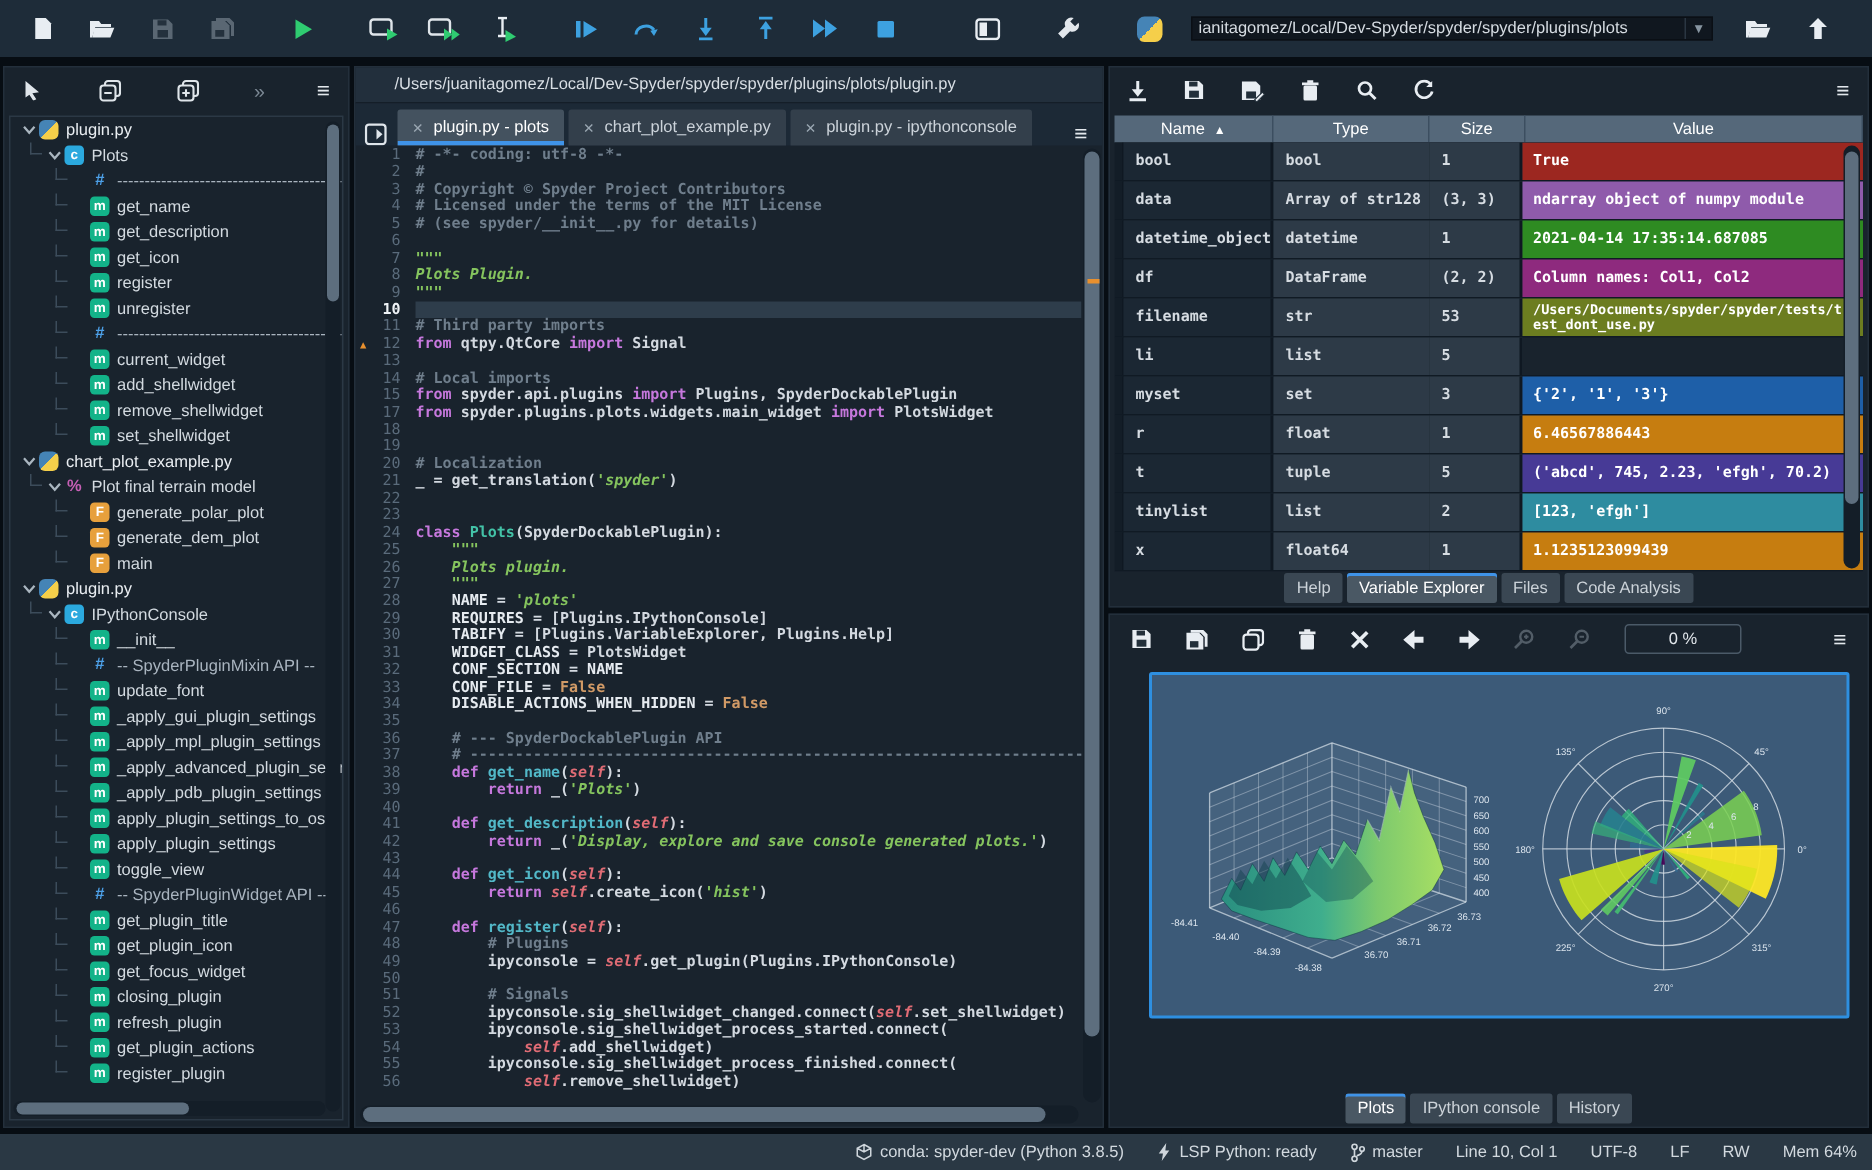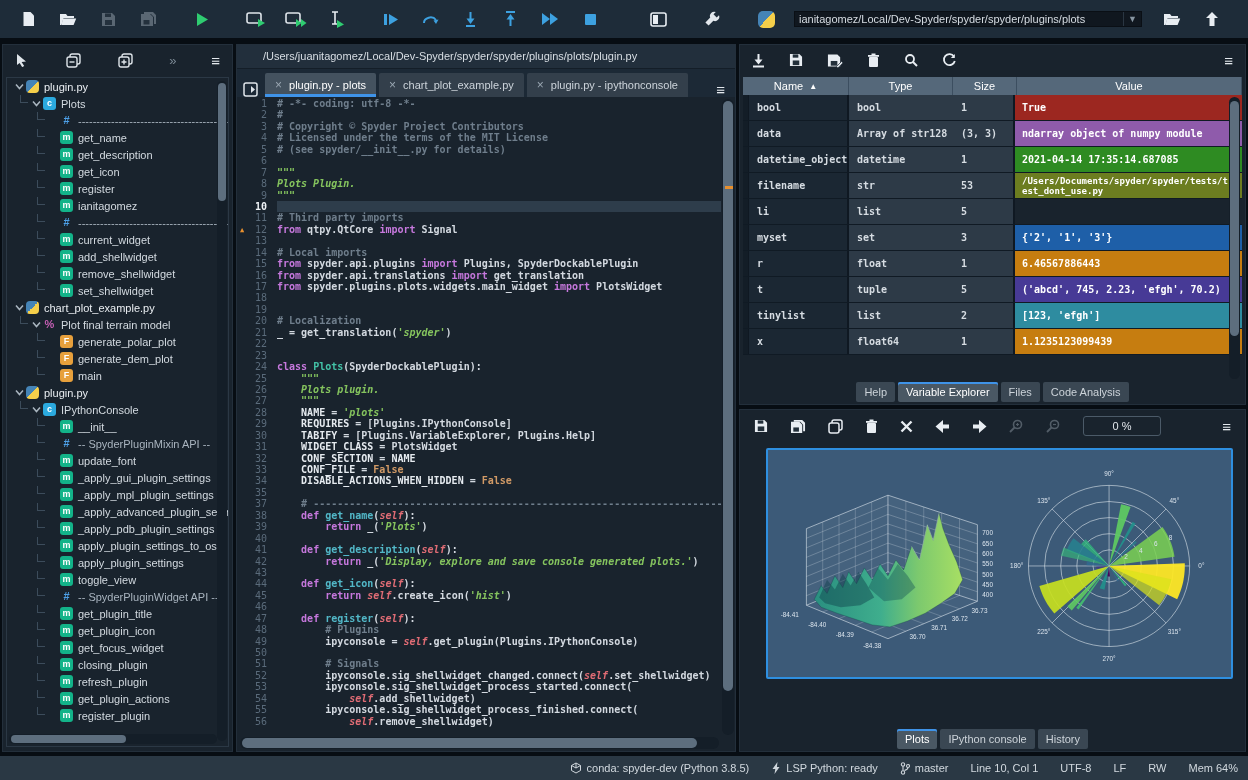--- a/index.html
+++ b/index.html
@@ -278,21 +278,21 @@
         <div class="trow" style="padding-left: 42px;">
           <span class="guide" style="left: 30px;"></span>
           <span style="width: 11px; flex: 0 0 auto;"></span>
           <span class="oicon i-method">m</span>
           <span class="lbl">register</span>
         </div>
         <div class="trow" style="padding-left: 42px;">
           <span class="guide" style="left: 30px;"></span>
           <span style="width: 11px; flex: 0 0 auto;"></span>
           <span class="oicon i-method">m</span>
-          <span class="lbl">ianitagomez</span>
+          <span class="lbl">unregister</span>
         </div>
         <div class="trow" style="padding-left: 42px;">
           <span class="guide" style="left: 30px;"></span>
           <span style="width: 11px; flex: 0 0 auto;"></span>
           <span class="oicon i-comment">#</span>
           <span class="lbl comment-lbl">---------------------------------------------</span>
         </div>
         <div class="trow" style="padding-left: 42px;">
           <span class="guide" style="left: 30px;"></span>
           <span style="width: 11px; flex: 0 0 auto;"></span>
@@ -524,40 +524,40 @@
         <div class="crow"><span class="gut">6</span><span class="ctext"></span></div>
         <div class="crow"><span class="gut">7</span><span class="ctext"><span class="doc">"""</span></span></div>
         <div class="crow"><span class="gut">8</span><span class="ctext"><span class="doc">Plots Plugin.</span></span></div>
         <div class="crow"><span class="gut">9</span><span class="ctext"><span class="doc">"""</span></span></div>
         <div class="crow cur"><span class="gut">10</span><span class="ctext"></span></div>
         <div class="crow"><span class="gut">11</span><span class="ctext"><span class="com"># Third party imports</span></span></div>
         <div class="crow"><span class="gut">12<span class="warn">▲</span></span><span class="ctext"><span class="kw">from</span> qtpy.QtCore <span class="kw">import</span> Signal</span></div>
         <div class="crow"><span class="gut">13</span><span class="ctext"></span></div>
         <div class="crow"><span class="gut">14</span><span class="ctext"><span class="com"># Local imports</span></span></div>
         <div class="crow"><span class="gut">15</span><span class="ctext"><span class="kw">from</span> spyder.api.plugins <span class="kw">import</span> Plugins, SpyderDockablePlugin</span></div>
-        <div class="crow"><span class="gut">16</span><span class="ctext"><span class="kw">from</span> spyder.api.translations <span class="kw">import</span> get_translation</span></div>
         <div class="crow"><span class="gut">17</span><span class="ctext"><span class="kw">from</span> spyder.plugins.plots.widgets.main_widget <span class="kw">import</span> PlotsWidget</span></div>
         <div class="crow"><span class="gut">18</span><span class="ctext"></span></div>
         <div class="crow"><span class="gut">19</span><span class="ctext"></span></div>
         <div class="crow"><span class="gut">20</span><span class="ctext"><span class="com"># Localization</span></span></div>
         <div class="crow"><span class="gut">21</span><span class="ctext">_ = get_translation(<span class="str">'spyder'</span>)</span></div>
         <div class="crow"><span class="gut">22</span><span class="ctext"></span></div>
         <div class="crow"><span class="gut">23</span><span class="ctext"></span></div>
         <div class="crow"><span class="gut">24</span><span class="ctext"><span class="kw">class</span> <span class="cname">Plots</span>(SpyderDockablePlugin):</span></div>
         <div class="crow"><span class="gut">25</span><span class="ctext"><span class="doc">    """</span></span></div>
         <div class="crow"><span class="gut">26</span><span class="ctext"><span class="doc">    Plots plugin.</span></span></div>
         <div class="crow"><span class="gut">27</span><span class="ctext"><span class="doc">    """</span></span></div>
         <div class="crow"><span class="gut">28</span><span class="ctext">    <span class="const">NAME</span> = <span class="str">'plots'</span></span></div>
         <div class="crow"><span class="gut">29</span><span class="ctext">    <span class="const">REQUIRES</span> = [Plugins.IPythonConsole]</span></div>
         <div class="crow"><span class="gut">30</span><span class="ctext">    <span class="const">TABIFY</span> = [Plugins.VariableExplorer, Plugins.Help]</span></div>
         <div class="crow"><span class="gut">31</span><span class="ctext">    <span class="const">WIDGET_CLASS</span> = PlotsWidget</span></div>
         <div class="crow"><span class="gut">32</span><span class="ctext">    <span class="const">CONF_SECTION</span> = <span class="const">NAME</span></span></div>
         <div class="crow"><span class="gut">33</span><span class="ctext">    <span class="const">CONF_FILE</span> = <span class="bool">False</span></span></div>
         <div class="crow"><span class="gut">34</span><span class="ctext">    <span class="const">DISABLE_ACTIONS_WHEN_HIDDEN</span> = <span class="bool">False</span></span></div>
         <div class="crow"><span class="gut">35</span><span class="ctext"></span></div>
+        <div class="crow"><span class="gut">36</span><span class="ctext">    <span class="com"># --- SpyderDockablePlugin API</span></span></div>
         <div class="crow"><span class="gut">37</span><span class="ctext">    <span class="com"># ----------------------------------------------------------------------</span></span></div>
         <div class="crow"><span class="gut">38</span><span class="ctext">    <span class="kw">def</span> <span class="fname">get_name</span>(<span class="selfc">self</span>):</span></div>
         <div class="crow"><span class="gut">39</span><span class="ctext">        <span class="kw">return</span> _(<span class="str">'Plots'</span>)</span></div>
         <div class="crow"><span class="gut">40</span><span class="ctext"></span></div>
         <div class="crow"><span class="gut">41</span><span class="ctext">    <span class="kw">def</span> <span class="fname">get_description</span>(<span class="selfc">self</span>):</span></div>
         <div class="crow"><span class="gut">42</span><span class="ctext">        <span class="kw">return</span> _(<span class="str">'Display, explore and save console generated plots.'</span>)</span></div>
         <div class="crow"><span class="gut">43</span><span class="ctext"></span></div>
         <div class="crow"><span class="gut">44</span><span class="ctext">    <span class="kw">def</span> <span class="fname">get_icon</span>(<span class="selfc">self</span>):</span></div>
         <div class="crow"><span class="gut">45</span><span class="ctext">        <span class="kw">return</span> <span class="selfc">self</span>.create_icon(<span class="str">'hist'</span>)</span></div>
         <div class="crow"><span class="gut">46</span><span class="ctext"></span></div>
@@ -654,20 +654,27 @@
           <div class="vtype">Array of str128</div>
           <div class="vsize">(3, 3)</div>
           <div class="vval" style="background: rgb(143, 91, 171);">ndarray object of numpy module</div>
         </div>
         <div class="vrow">
           <div class="vstub"></div>
           <div class="vname">datetime_object</div>
           <div class="vtype">datetime</div>
           <div class="vsize">1</div>
           <div class="vval" style="background: rgb(46, 139, 34);">2021-04-14 17:35:14.687085</div>
+        </div>
+        <div class="vrow">
+          <div class="vstub"></div>
+          <div class="vname">df</div>
+          <div class="vtype">DataFrame</div>
+          <div class="vsize">(2, 2)</div>
+          <div class="vval" style="background: rgb(142, 42, 126);">Column names: Col1, Col2</div>
         </div>
         <div class="vrow">
           <div class="vstub"></div>
           <div class="vname">filename</div>
           <div class="vtype">str</div>
           <div class="vsize">53</div>
           <div class="vval small" style="background: rgb(108, 125, 32);">/Users/Documents/spyder/spyder/tests/test_dont_use.py</div>
         </div>
         <div class="vrow">
           <div class="vstub"></div>

